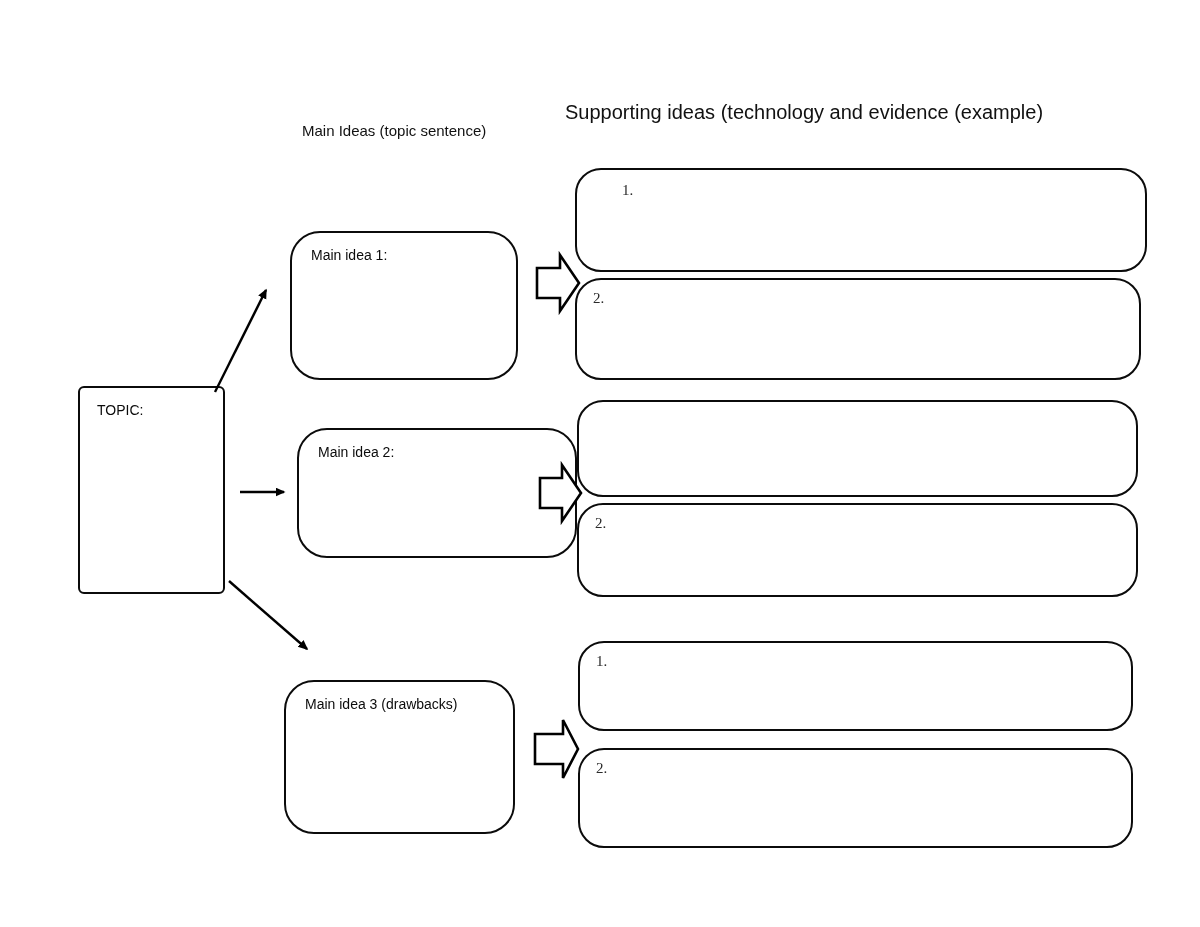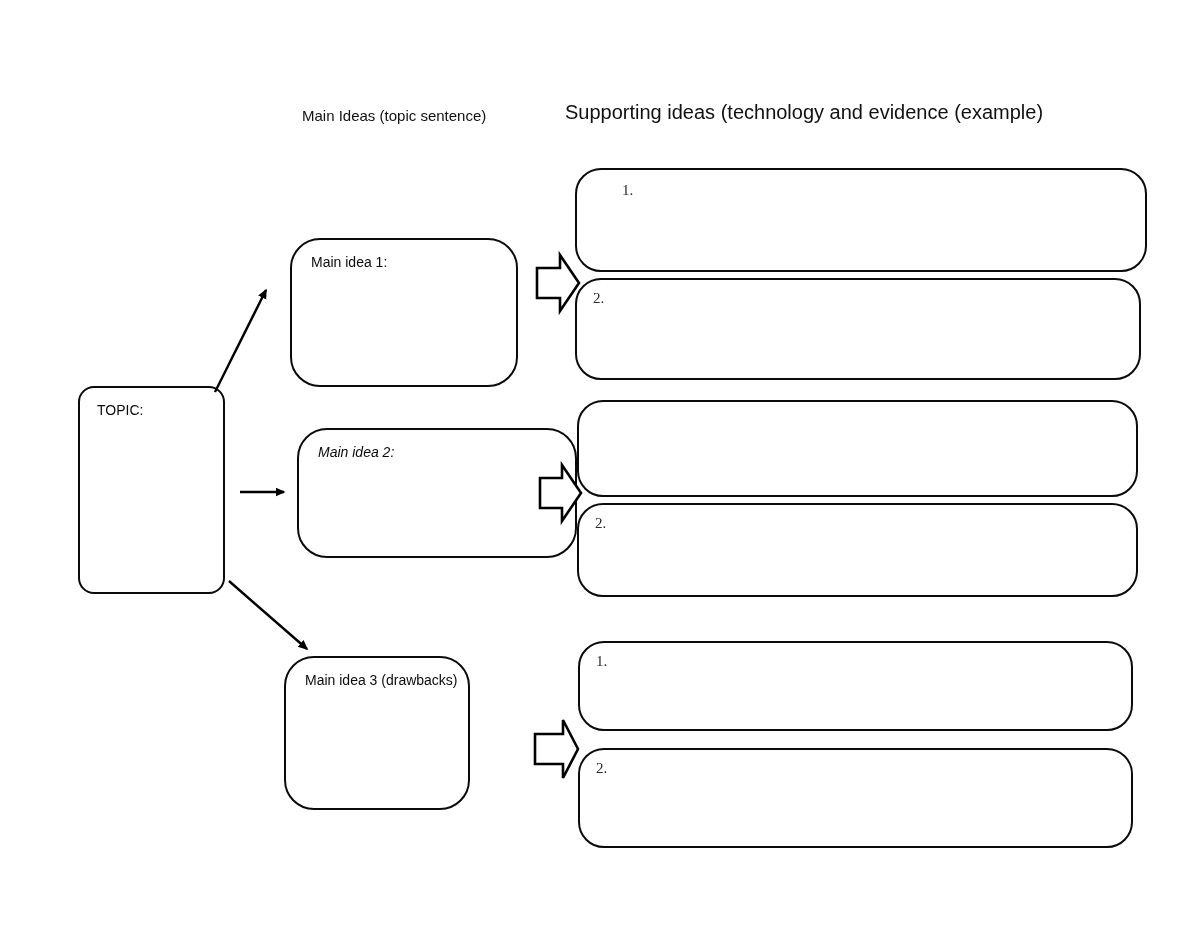--- a/index.html
+++ b/index.html
@@ -1,34 +1,34 @@
 <!DOCTYPE html>
 <html><head>
 <meta charset="utf-8">
 <style>
   html,body{margin:0;padding:0;background:#ffffff;}
   #canvas{
     position:relative;width:1200px;height:927px;background:#ffffff;overflow:hidden;
     font-family:"Liberation Sans","DejaVu Sans",sans-serif;color:#0b0b0b;
   }
   .hdr{position:absolute;white-space:nowrap;color:#111;}
-  .hdr-main{left:302px;top:107px;font-size:15px;}
+  .hdr-main{left:302px;top:122px;font-size:15px;}
   .hdr-sup{left:565px;top:101px;font-size:20px;}
 
   .box{position:absolute;background:#ffffff;border:2.6px solid #0b0b0b;box-sizing:border-box;}
 
-  .topic{left:78px;top:386px;width:147px;height:208px;border-radius:16px;padding:14px 20px 0 17px;}
+  .topic{left:78px;top:386px;width:147px;height:208px;border-radius:6px;padding:14px 20px 0 17px;}
   .topic-title{font-size:14px;margin:0 0 13px 0;}
   .topic-body{font-size:13.5px;line-height:22.5px;width:106px;}
 
   .mi{border-radius:30px;font-size:14px;}
   .mi-label{display:block;padding:14px 0 0 19px;}
-  .mi1{left:290px;top:231px;width:228px;height:149px;margin-top:7px;}
-  .mi2{left:297px;top:428px;width:280px;height:130px;font-style:italic;}
-  .mi3{left:284px;top:656px;width:186px;height:154px;}
+  .mi1{left:290px;top:231px;width:228px;height:149px;}
+  .mi2{left:297px;top:428px;width:280px;height:130px;}
+  .mi3{left:284px;top:680px;width:231px;height:154px;}
 
   .sup{border-radius:26px;}
   .num{display:block;font-family:"Liberation Serif","DejaVu Serif",serif;font-size:15px;color:#2a2a2a;padding:10px 0 0 16px;}
   .num.indent{padding-left:45px;padding-top:12px;}
   .g1a{left:575px;top:168px;width:572px;height:104px;}
   .g1b{left:575px;top:278px;width:566px;height:102px;}
   .g2a{left:577px;top:400px;width:561px;height:97px;}
   .g2b{left:577px;top:503px;width:561px;height:94px;}
   .g3a{left:578px;top:641px;width:555px;height:90px;}
   .g3b{left:578px;top:748px;width:555px;height:100px;}

